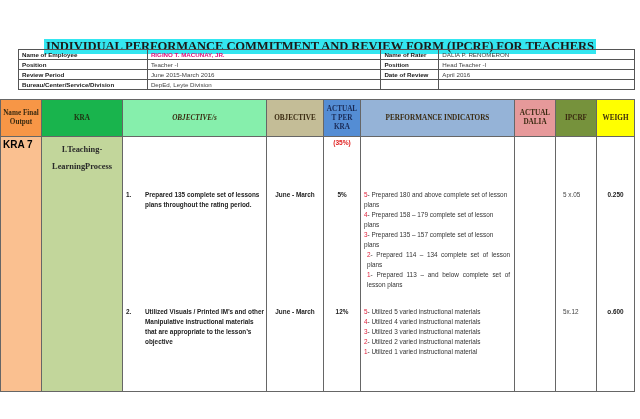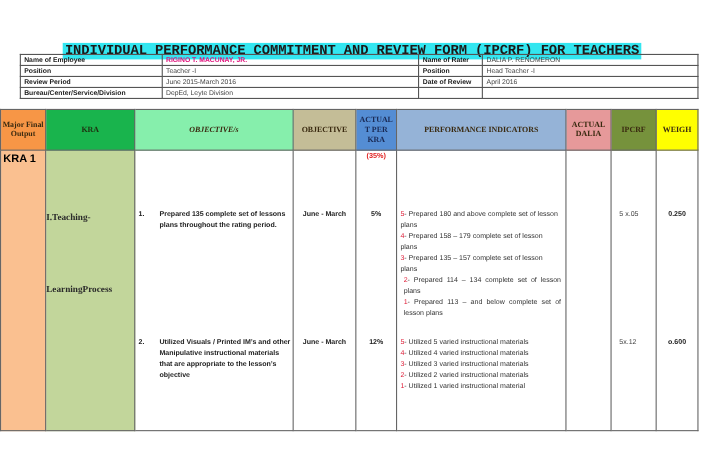--- a/index.html
+++ b/index.html
@@ -1,19 +1,19 @@
 <!DOCTYPE html>
 <html><head>
   <meta charset="utf-8">
   <style>
     html, body { margin: 0; padding: 0; background: #ffffff; }
     body { width: 640px; height: 419px; position: relative; overflow: hidden; font-family: "Liberation Sans", sans-serif; color: #222; }
 
     .title-wrap { position: absolute; top: 36px; left: 0; width: 640px; text-align: center; }
-    .title { display: inline-block; background: #33e6f0; font-family: Liberation Mono, monospace; font-weight: bold; font-size: 12.6px; color: #1a1a1a; padding: 0 2px; line-height: 15px; letter-spacing: -0.1px; }
+    .title { display: inline-block; background: #33e6f0; font-family: Liberation Serif, serif; font-weight: bold; font-size: 12.6px; color: #1a1a1a; padding: 0 2px; line-height: 15px; letter-spacing: -0.1px; }
 
     table.info { position: absolute; top: 49px; left: 18px; width: 617px; border-collapse: collapse; font-size: 6.2px; }
     table.info td { border: 1px solid #555; height: 9px; padding: 0 3px; line-height: 9px; white-space: nowrap; }
     table.info td.lbl { font-weight: bold; color: #1a1a1a; }
     table.info td.val { color: #444; }
     table.info td.emp { color: #e0107a; font-weight: bold; }
 
     table.main { position: absolute; top: 99px; left: 0; width: 634px; border-collapse: collapse; table-layout: fixed; font-size: 6.4px; }
     table.main th, table.main td { border: 1px solid #666; padding: 0; vertical-align: top; }
     table.main thead th { font-family: "Liberation Serif", serif; font-weight: bold; font-size: 7.2px; color: #3a2a10; text-align: center; vertical-align: middle; height: 36px; line-height: 9px; }
@@ -23,21 +23,21 @@
     th.h-time { background: #c4bd97; }
     th.h-weight { background: #548dd4; color: #1a2a55 !important; }
     th.h-pi { background: #95b3d7; margin-left: 48px; }
     th.h-actual { background: #e6999a; }
     th.h-rating { background: #76923c; }
     th.h-score { background: #ffff00; }
 
     td.mfo { background: #fac090; }
     td.kracell { background: #c2d69b; }
     .kra1 { font-family: "Liberation Sans", sans-serif; font-weight: 900; font-size: 10px; color: #000; padding: 2px 0 0 2px; display: block; }
-    .kra-name { font-family: "Liberation Serif", serif; font-weight: bold; font-size: 8.4px; color: #2a2a2a; line-height: 22px; padding-top: 2px; margin-top: 48px; }
+    .kra-name { font-family: "Liberation Serif", serif; font-weight: bold; font-size: 8.4px; color: #2a2a2a; text-align: center; line-height: 22px; padding-top: 2px; }
 
     .body-row td { height: 254px; }
     .cell-inner { position: relative; height: 100%; }
     .abs { position: absolute; }
     .obj { font-weight: bold; font-size: 6.4px; line-height: 10px; color: #222; }
     .obj .num { position: absolute; left: 0; top: 0; }
     .obj .txt { position: absolute; left: 19px; top: 0; width: 120px; }
     .bold { font-weight: bold; }
     .center { text-align: center; }
     .weight-total { color: #e02020; font-weight: bold; font-size: 6.6px; }
@@ -96,35 +96,35 @@
       <col style="width:144px">
       <col style="width:57px">
       <col style="width:37px">
       <col style="width:154px">
       <col style="width:41px">
       <col style="width:41px">
       <col style="width:38px">
   </colgroup>
   <thead>
     <tr>
-      <th class="h-mfo">Major Final Output</th>
+      <th class="h-mfo">Name Final Output</th>
       <th class="h-kra">KRA</th>
       <th class="h-obj">OBJECTIVE/s</th>
       <th class="h-time">OBJECTIVE</th>
       <th class="h-weight">ACTUAL T PER KRA</th>
       <th class="h-pi">PERFORMANCE INDICATORS</th>
       <th class="h-actual">ACTUAL DALIA</th>
       <th class="h-rating">IPCRF</th>
       <th class="h-score">WEIGH</th>
     </tr>
   </thead>
   <tbody>
     <tr class="body-row">
       <td class="mfo">
-        <span class="kra1">KRA 1</span>
+        <span class="kra1">KRA 7</span>
       </td>
       <td class="kracell">
         <div class="kra-name">I.Teaching-</div>
         <div class="kra-name" style="line-height:12px;padding-top:0">LearningProcess</div>
       </td>
       <td>
         <div class="cell-inner">
           <div class="abs obj" style="left:3px;top:53px;">
             <span class="num">1.</span>
             <span class="txt">Prepared 135 complete set of lessons plans throughout the rating period.</span>

